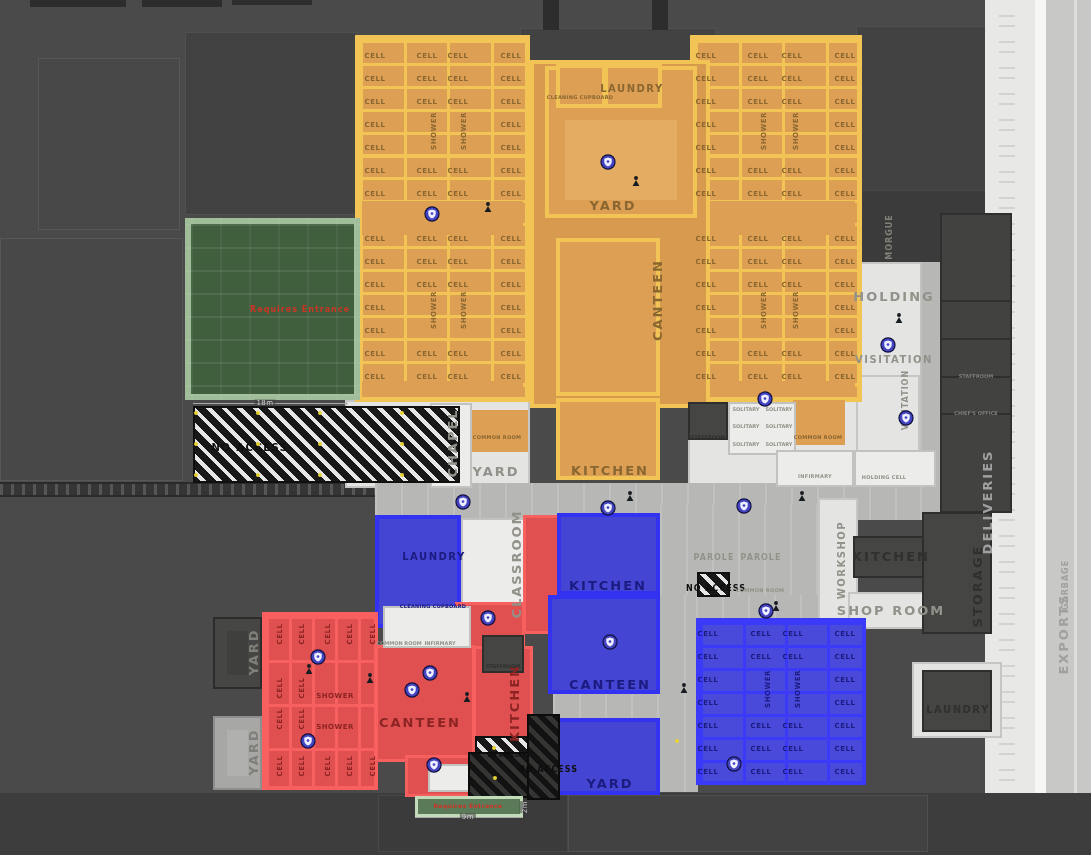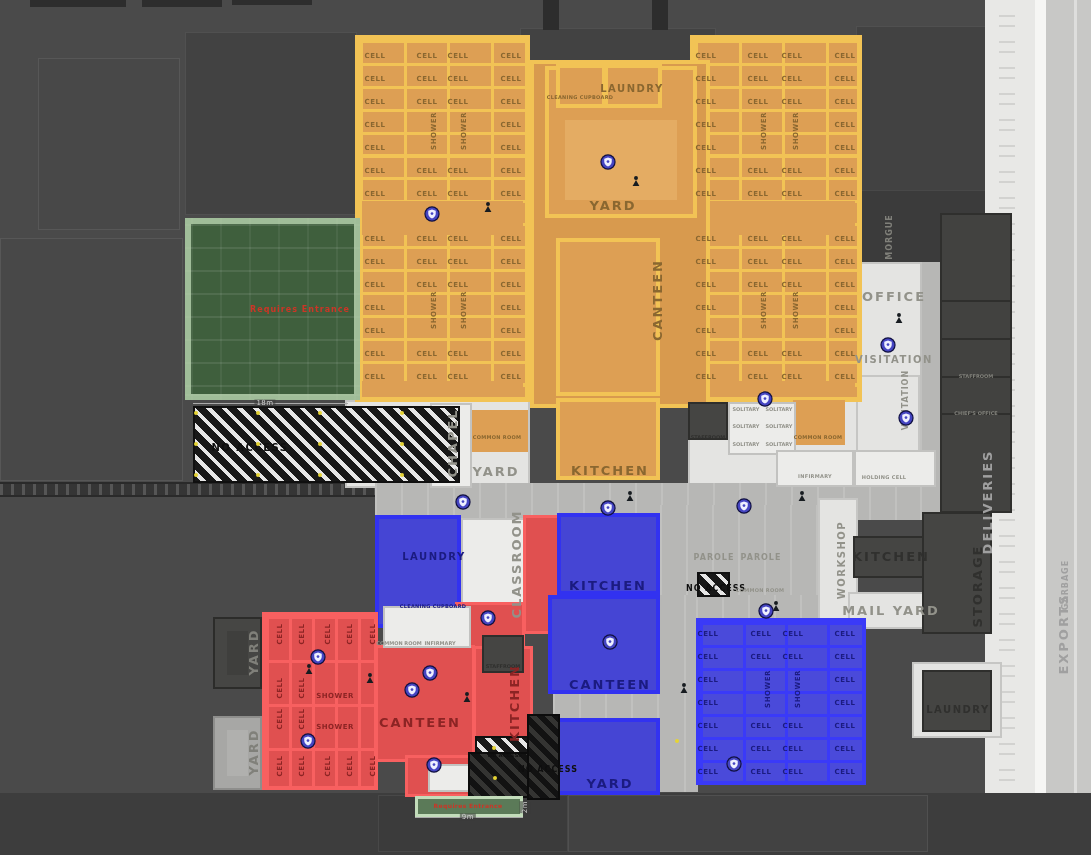--- a/index.html
+++ b/index.html
@@ -172,21 +172,21 @@
     <div class="lbl lbl-cell t-o v" style="left: 464px; top: 131px;">SHOWER</div>
     <div class="lbl lbl-cell t-o v" style="left: 434px; top: 310px;">SHOWER</div>
     <div class="lbl lbl-cell t-o v" style="left: 464px; top: 310px;">SHOWER</div>
     <div class="lbl lbl-cell t-o v" style="left: 764px; top: 131px;">SHOWER</div>
     <div class="lbl lbl-cell t-o v" style="left: 796px; top: 131px;">SHOWER</div>
     <div class="lbl lbl-cell t-o v" style="left: 764px; top: 310px;">SHOWER</div>
     <div class="lbl lbl-cell t-o v" style="left: 796px; top: 310px;">SHOWER</div>
     <div class="lbl lbl-lg t-gray v" style="left: 452px; top: 443px;">CHAPEL</div>
     <div class="lbl lbl-lg t-gray" style="left: 496px; top: 471px;">YARD</div>
     <div class="lbl lbl-sm t-gray3 v" style="left: 890px; top: 237px;">MORGUE</div>
-    <div class="lbl lbl-lg t-gray" style="left: 894px; top: 296px;">OFFICE</div>
+    <div class="lbl lbl-lg t-gray" style="left: 894px; top: 296px;">HOLDING</div>
     <div class="lbl lbl-md t-gray" style="left: 894px; top: 360px;">VISITATION</div>
     <div class="lbl lbl-sm t-gray v" style="left: 906px; top: 400px;">VISITATION</div>
     <div class="lbl lbl-tiny t-gray" style="left: 815px; top: 476px;">INFIRMARY</div>
     <div class="lbl lbl-tiny t-gray" style="left: 884px; top: 477px;">HOLDING CELL</div>
     <div class="lbl lbl-micro t-dark" style="left: 708px; top: 437px;">STAFFROOM</div>
     <div class="lbl lbl-micro t-gray" style="left: 746px; top: 409px;">SOLITARY</div>
     <div class="lbl lbl-micro t-gray" style="left: 779px; top: 409px;">SOLITARY</div>
     <div class="lbl lbl-micro t-gray" style="left: 746px; top: 426px;">SOLITARY</div>
     <div class="lbl lbl-micro t-gray" style="left: 779px; top: 426px;">SOLITARY</div>
     <div class="lbl lbl-micro t-gray" style="left: 746px; top: 444px;">SOLITARY</div>
@@ -200,21 +200,21 @@
     <div class="lbl lbl-lg t-blue" style="left: 610px; top: 684px;">CANTEEN</div>
     <div class="lbl lbl-lg t-blue" style="left: 610px; top: 783px;">YARD</div>
     <div class="lbl lbl-cell t-blue v" style="left: 768px; top: 689px;">SHOWER</div>
     <div class="lbl lbl-cell t-blue v" style="left: 798px; top: 689px;">SHOWER</div>
     <div class="lbl lbl-sm t-gray" style="left: 714px; top: 558px;">PAROLE</div>
     <div class="lbl lbl-sm t-gray" style="left: 761px; top: 558px;">PAROLE</div>
     <div class="lbl lbl-sm t-black" style="left: 716px; top: 589px;">NO ACCESS</div>
     <div class="lbl lbl-tiny t-gray" style="left: 760px; top: 590px;">COMMON ROOM</div>
     <div class="lbl lbl-md t-gray v" style="left: 842px; top: 560px;">WORKSHOP</div>
     <div class="lbl lbl-lg t-dark" style="left: 891px; top: 556px;">KITCHEN</div>
-    <div class="lbl lbl-lg t-gray" style="left: 891px; top: 610px;">MAIL YARD</div>
+    <div class="lbl lbl-lg t-gray" style="left: 891px; top: 610px;">SHOP ROOM</div>
     <div class="lbl lbl-lg t-dark v" style="left: 977px; top: 586px;">STORAGE</div>
     <div class="lbl lbl-lg t-gray2 v" style="left: 987px; top: 502px;">DELIVERIES</div>
     <div class="lbl lbl-sm t-gray2 v" style="left: 1066px; top: 585px;">GARBAGE</div>
     <div class="lbl lbl-lg t-gray2 v" style="left: 1063px; top: 634px;">EXPORTS</div>
     <div class="lbl lbl-md t-dark" style="left: 958px; top: 710px;">LAUNDRY</div>
     <div class="lbl lbl-lg t-gray3 v" style="left: 253px; top: 652px;">YARD</div>
     <div class="lbl lbl-lg t-gray3 v" style="left: 253px; top: 752px;">YARD</div>
     <div class="lbl lbl-lg t-red" style="left: 420px; top: 722px;">CANTEEN</div>
     <div class="lbl lbl-lg t-red v" style="left: 514px; top: 703px;">KITCHEN</div>
     <div class="lbl lbl-cell t-red" style="left: 335px; top: 696px;">SHOWER</div>

